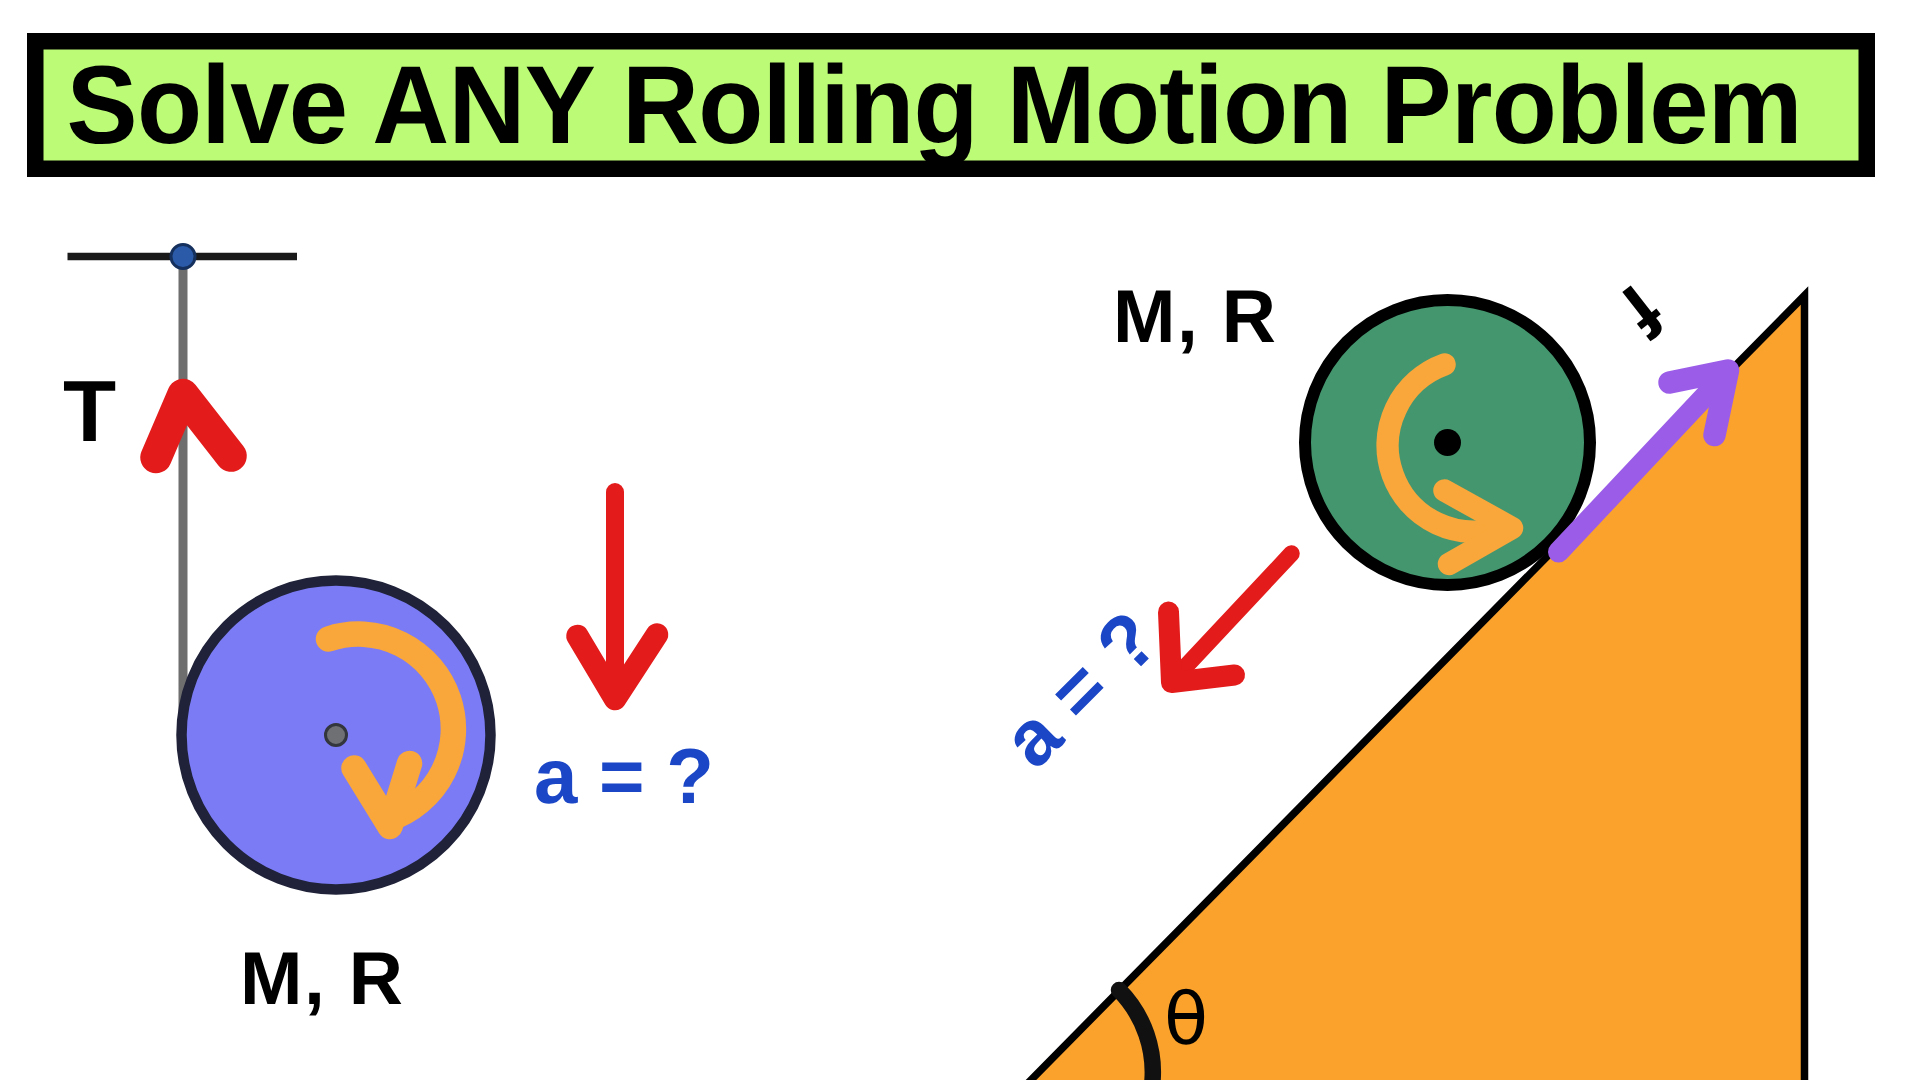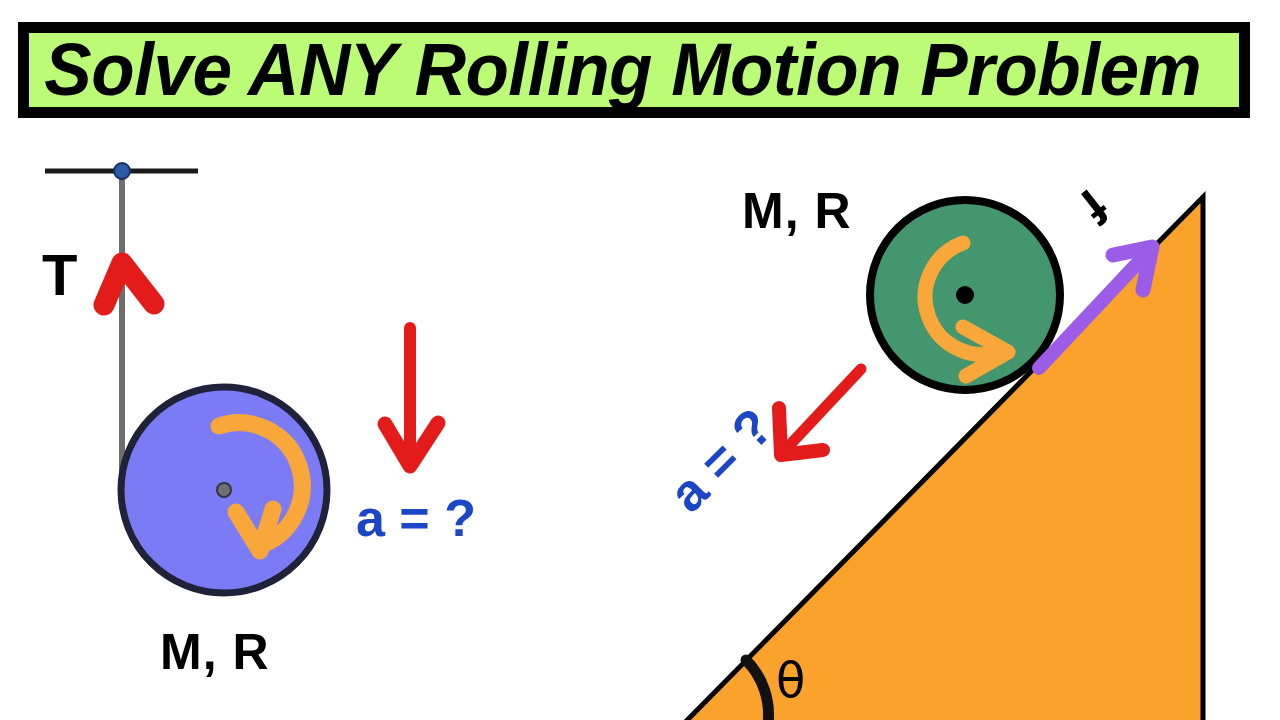--- a/index.html
+++ b/index.html
@@ -26,21 +26,20 @@
     left: 18px;
     top: 22px;
     width: 1232px;
     height: 96px;
     box-sizing: border-box;
     background: #bcfb75;
     border: 11px solid #000000;
     display: flex;
     align-items: center;
     justify-content: flex-start;
-    font-style: italic;
   }
   #title-text {
     font-family: "Liberation Sans Narrow", "Liberation Sans", sans-serif;
     font-weight: bold;
     font-size: 74px;
     line-height: 74px;
     color: #000000;
     letter-spacing: -0.5px;
     white-space: nowrap;
     padding-left: 16px;

